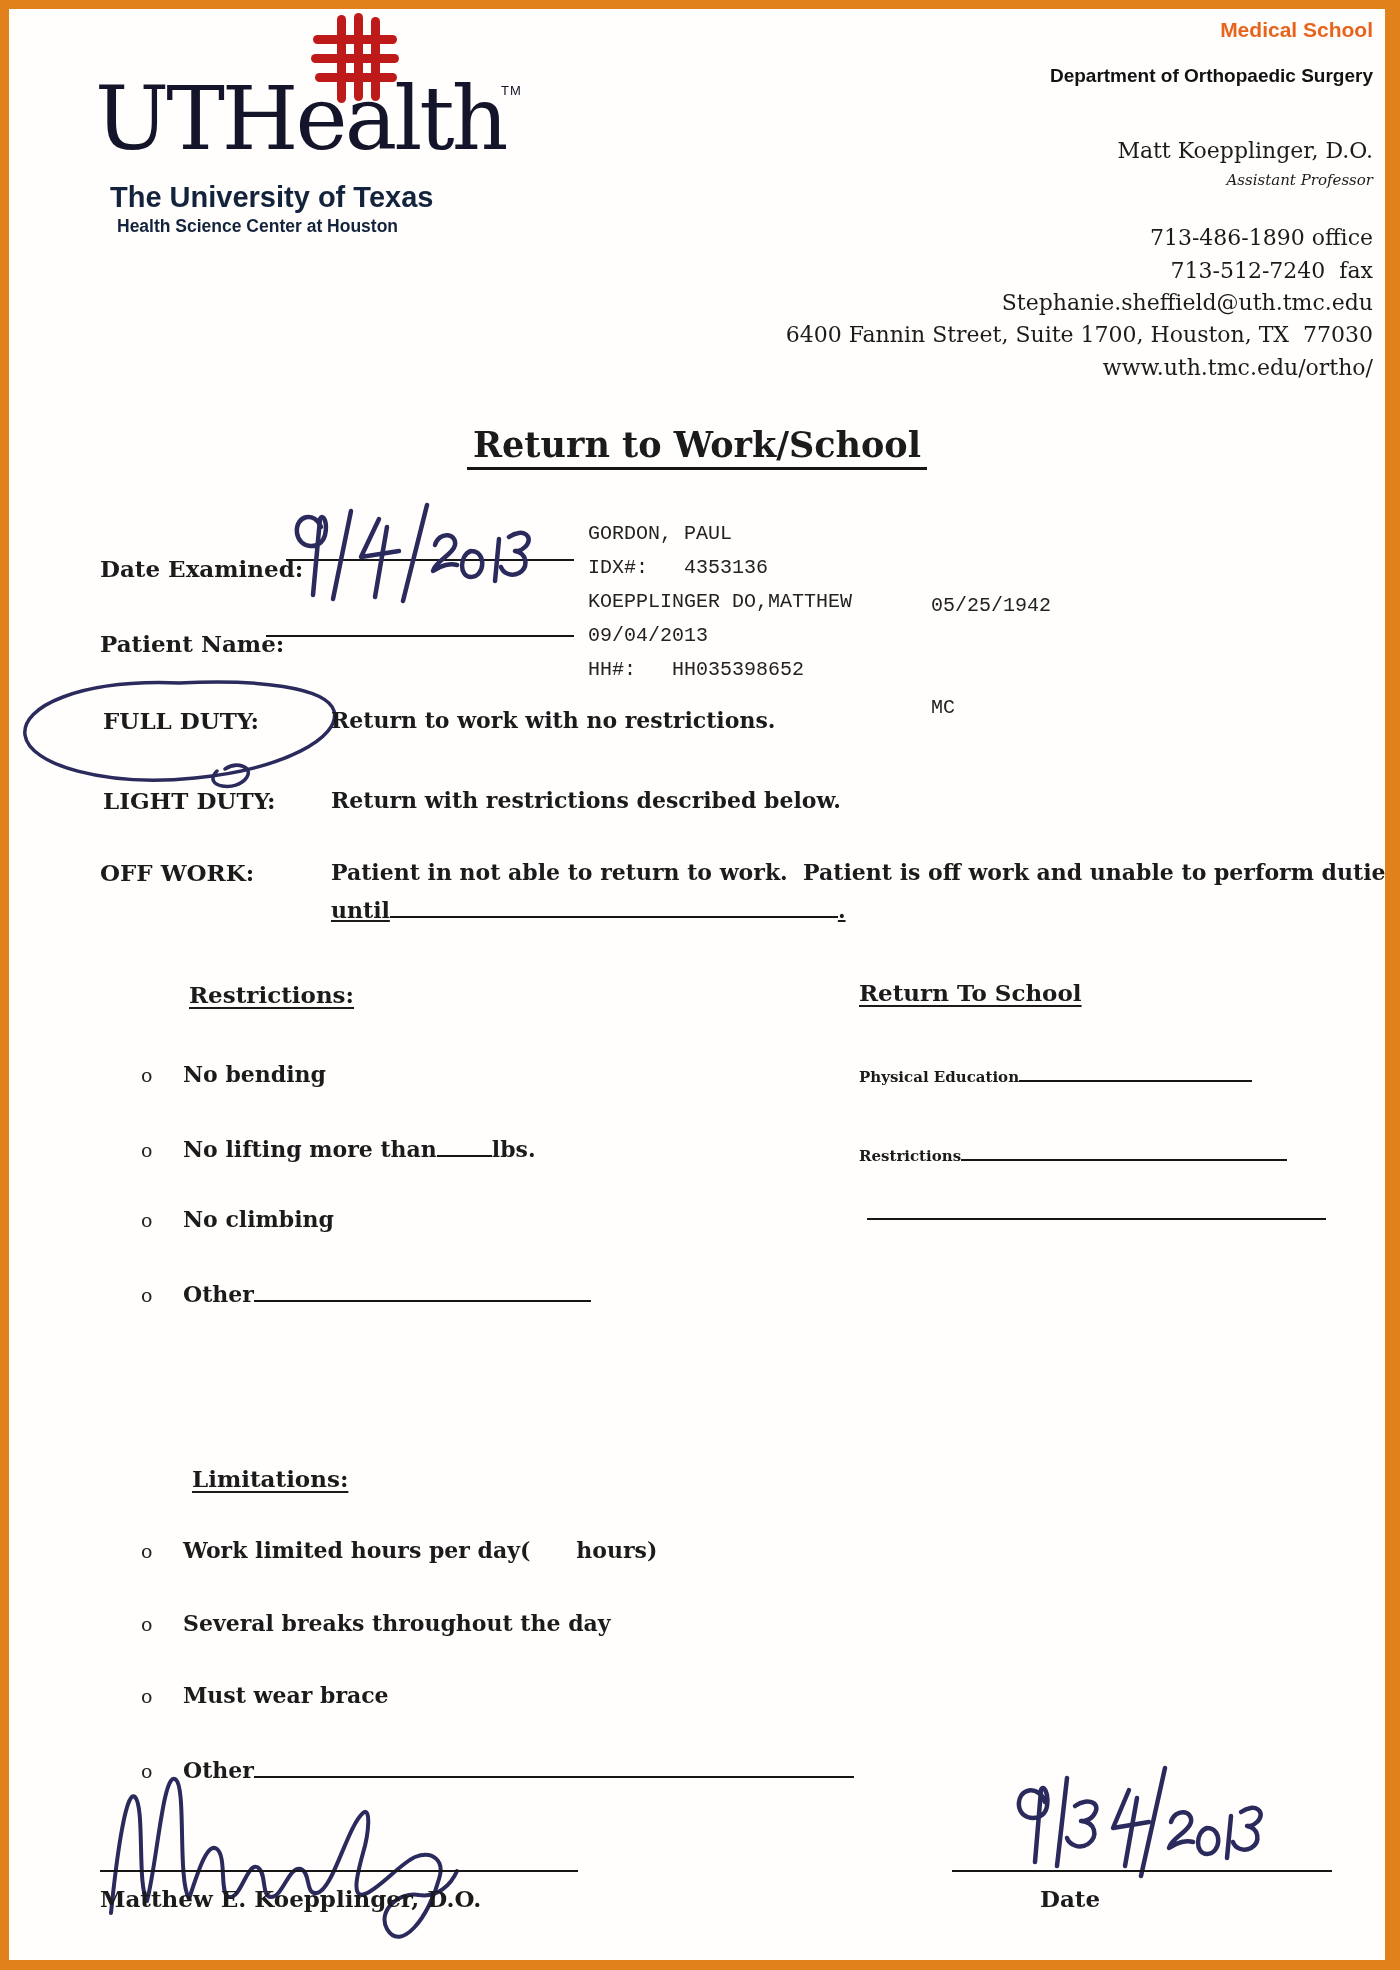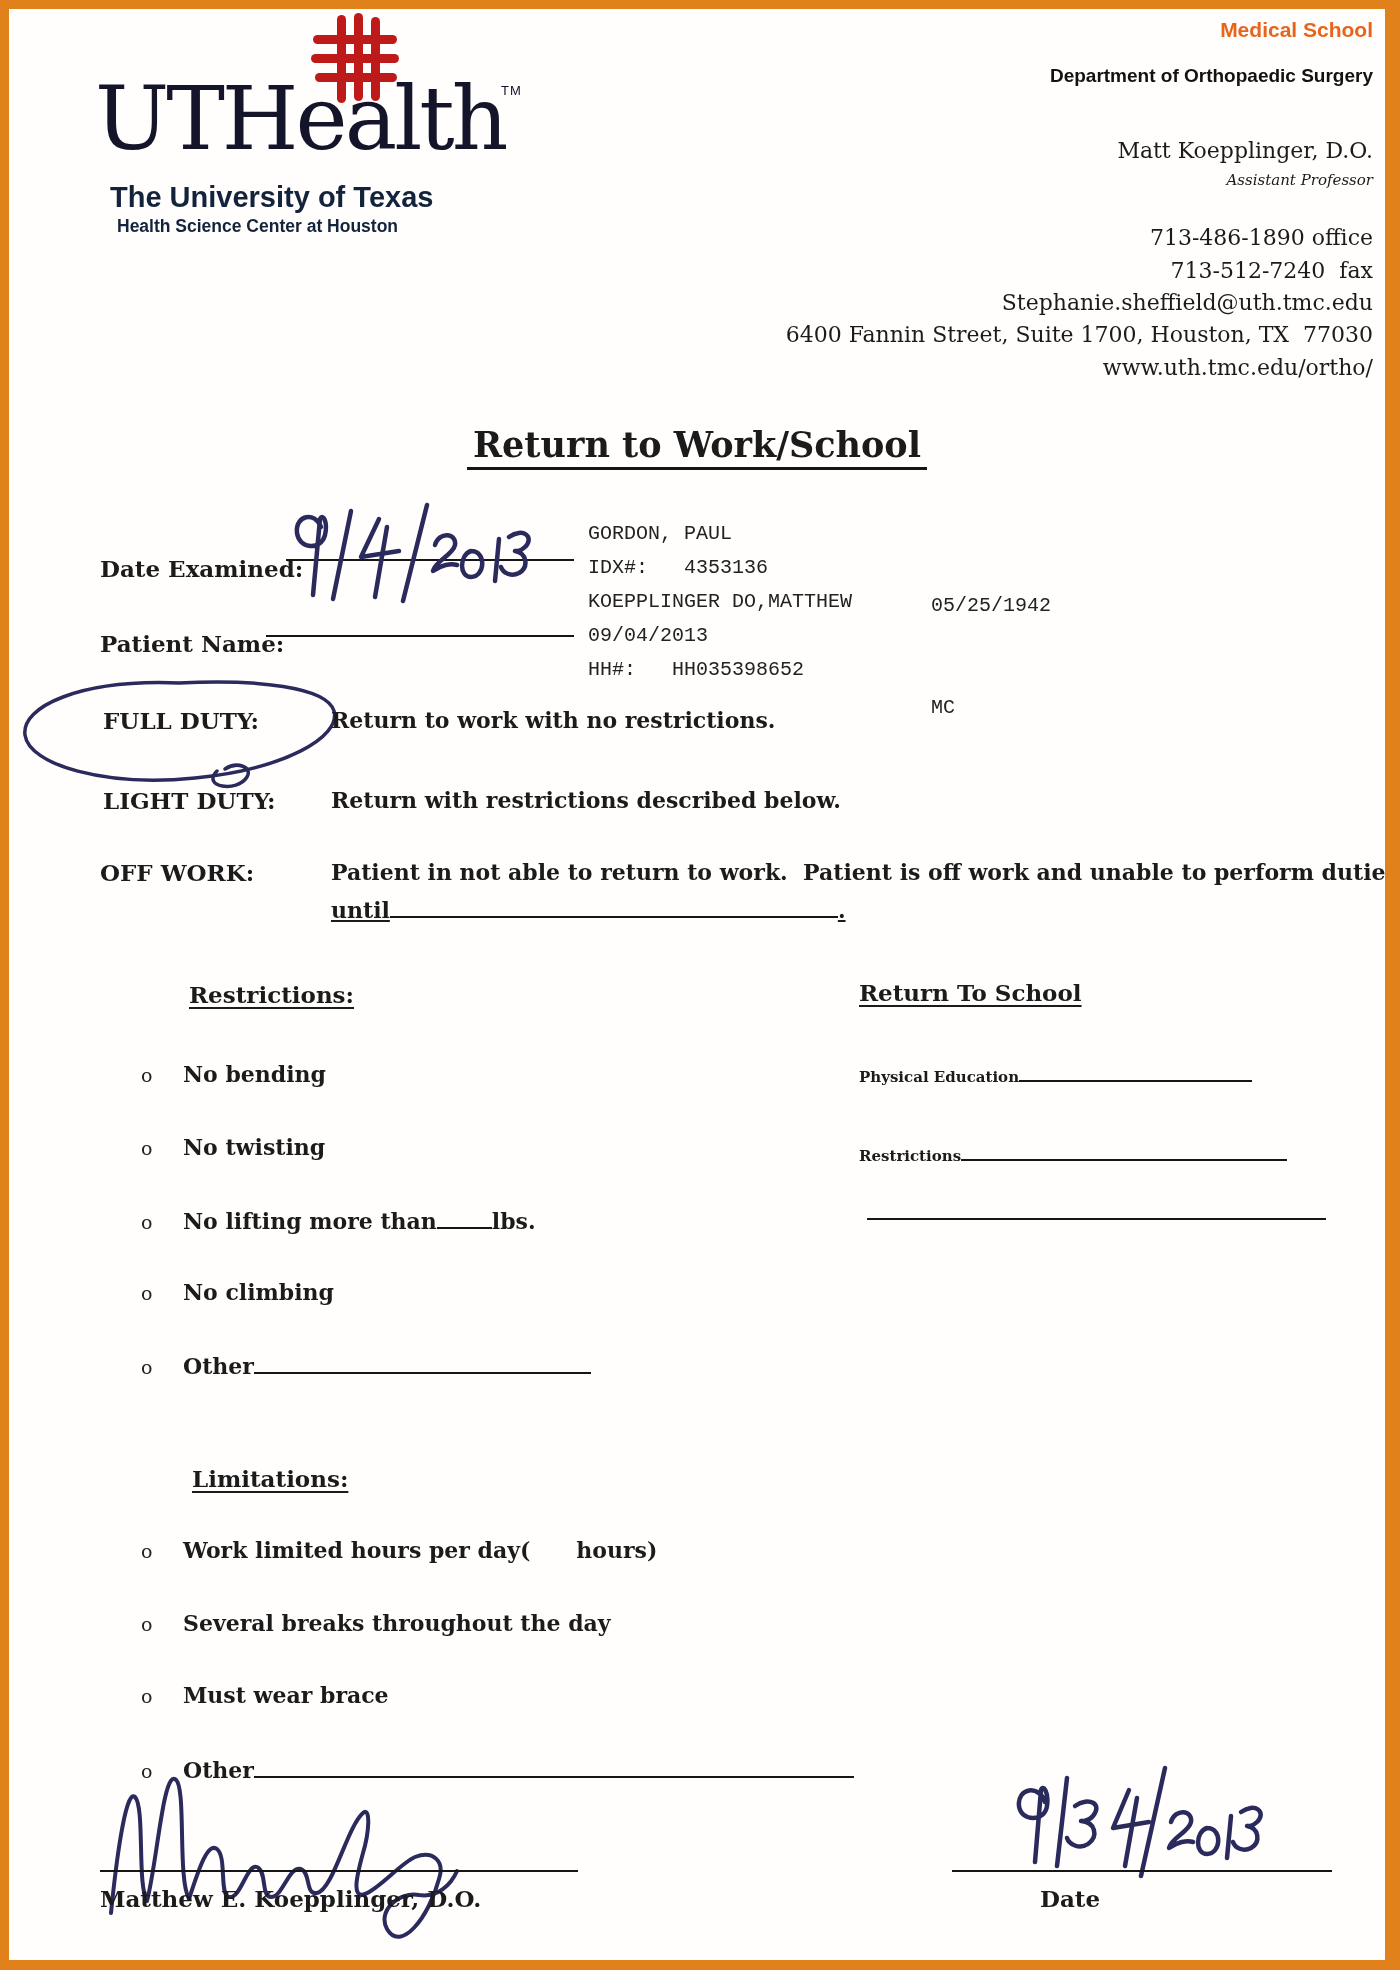--- a/index.html
+++ b/index.html
@@ -164,21 +164,20 @@
   <div class="abs desc d-off-d">Patient in not able to return to work.  Patient is off work and unable to perform duties</div>
   <div class="abs desc d-until">
     <span>until</span><span class="blank w448"></span><span>.</span>
   </div>
 
   <div class="abs sec-h h-restr">Restrictions:</div>
   <div class="abs sec-h h-rts">Return To School</div>
 
   <div class="abs blist blist-restr" id="restr-list">
       <div class="bullet-row"><span class="bullet">o</span><span class="btext">No bending</span></div>
-      <div class="bullet-row"><span class="bullet">o</span><span class="btext">No twisting</span></div>
       <div class="bullet-row"><span class="bullet">o</span><span class="btext">No lifting more than</span><span class="blank blank-short"></span><span class="btext">lbs.</span></div>
       <div class="bullet-row"><span class="bullet">o</span><span class="btext">No climbing</span></div>
       <div class="bullet-row"><span class="bullet">o</span><span class="btext">Other</span><span class="blank blank-medium"></span></div>
     </div>
 
   <div class="abs rts-row rts-pe">
     <span>Physical Education</span><span class="blank w233"></span>
   </div>
   <div class="abs rts-row rts-r">
     <span>Restrictions</span><span class="blank w326"></span>

